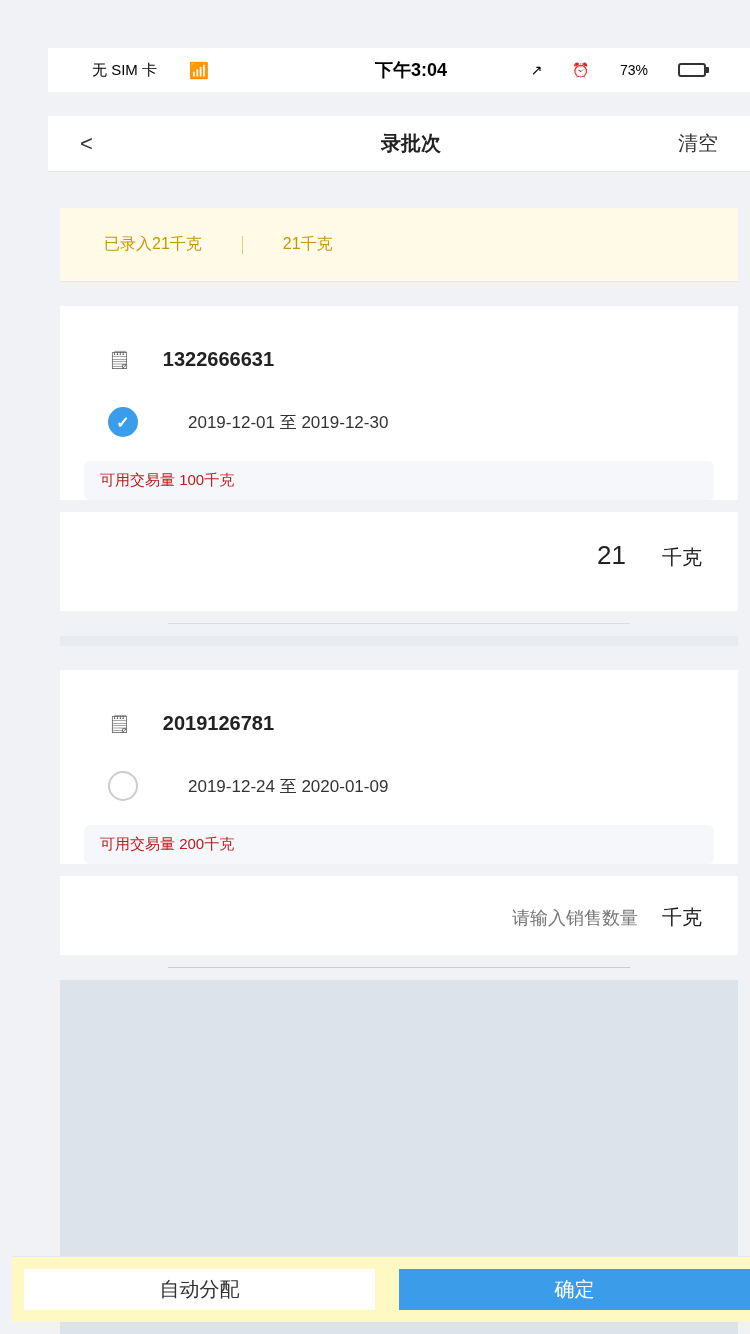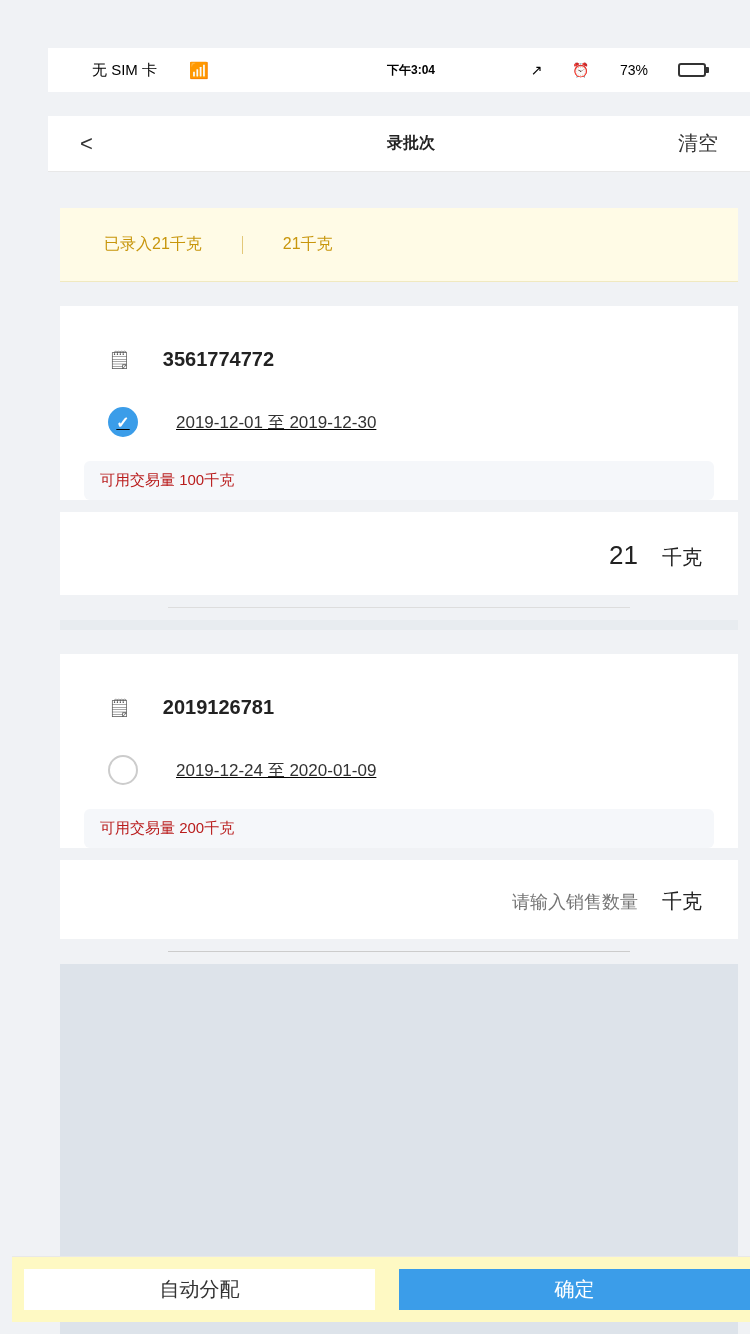--- a/index.html
+++ b/index.html
@@ -24,21 +24,21 @@
       font-size: 15px;
       font-weight: 500;
     }
     .status-left {
       display: flex;
       align-items: center;
       gap: 8px;
       font-size: 15px;
     }
     .status-center {
-      font-size: 12px;
+      font-size: 18px;
       font-weight: 600;
       position: absolute;
       left: 50%;
       transform: translateX(-50%);
     }
     .status-right {
       display: flex;
       align-items: center;
       gap: 6px;
       font-size: 14px;
@@ -83,21 +83,21 @@
       padding: 0 20px;
       border-bottom: 1px solid #e8e8e8;
     }
     .nav-back {
       font-size: 22px;
       color: #333;
       cursor: pointer;
       width: 40px;
     }
     .nav-title {
-      font-size: 16px;
+      font-size: 20px;
       font-weight: 600;
       color: #222;
       position: absolute;
       left: 50%;
       transform: translateX(-50%);
     }
     .nav-clear {
       font-size: 20px;
       color: #333;
       cursor: pointer;
@@ -143,23 +143,22 @@
     }
     .batch-id {
       font-size: 20px;
       font-weight: 600;
       color: #222;
     }
 
     .batch-row {
       display: flex;
       align-items: center;
-      gap: 14px;
+      gap: 26px;
       margin-bottom: 12px;
-      text-decoration: underline;
     }
     .batch-checkbox {
       width: 30px;
       height: 30px;
       border-radius: 50%;
       border: 2px solid #ccc;
       display: flex;
       align-items: center;
       justify-content: center;
       flex-shrink: 0;
@@ -187,23 +186,23 @@
       font-size: 15px;
       color: #b91c1c;
       margin: 0 0 0 0;
     }
 
     
     .amount-row {
       display: flex;
       align-items: baseline;
       justify-content: flex-end;
-      padding: 16px 24px 12px 24px;
-      background: #fff;
-      gap: 0;
+      padding: 16px 24px 28px 24px;
+      background: #fff;
+      gap: 12px;
     }
     .amount-value {
       font-size: 26px;
       font-weight: 500;
       color: #222;
     }
     .amount-unit {
       font-size: 20px;
       color: #222;
     }
@@ -336,21 +335,21 @@
 
     <div class="summary-bar">
       <span class="summary-text">已录入21千克</span>
       <div class="summary-divider"></div>
       <span class="summary-text">21千克</span>
     </div>
 
     <div class="batch-card">
       <div class="batch-header">
         <span class="batch-icon">🗒</span>
-        <span class="batch-id">3561774772</span>
+        <span class="batch-id">1322666631</span>
       </div>
       <div class="batch-row">
         <div class="batch-checkbox checked"></div>
         <span class="batch-date">2019-12-01 至 2019-12-30</span>
       </div>
       <div class="batch-avail">可用交易量 100千克</div>
     </div>
 
     <div class="amount-row">
       <span class="amount-value">21</span>

